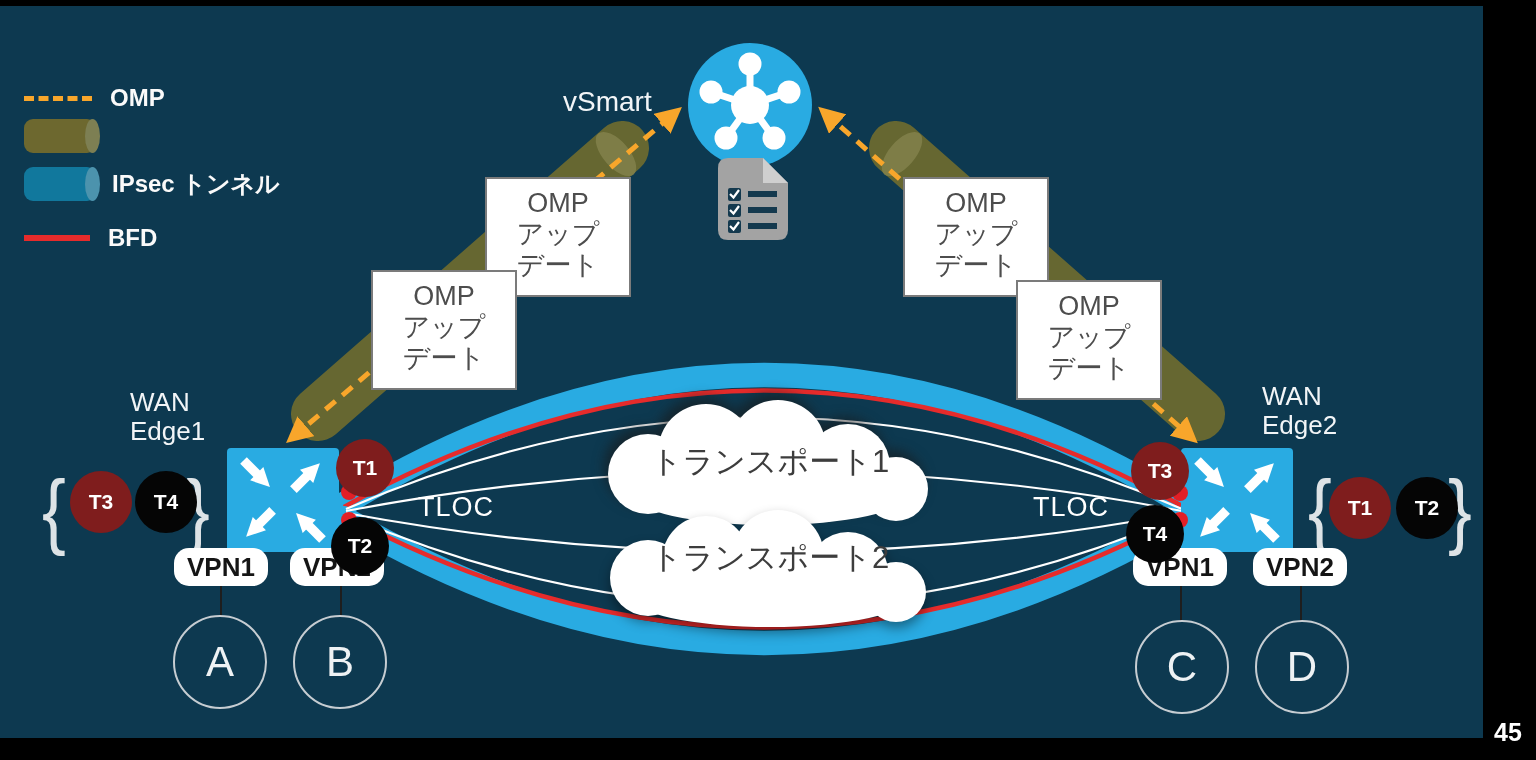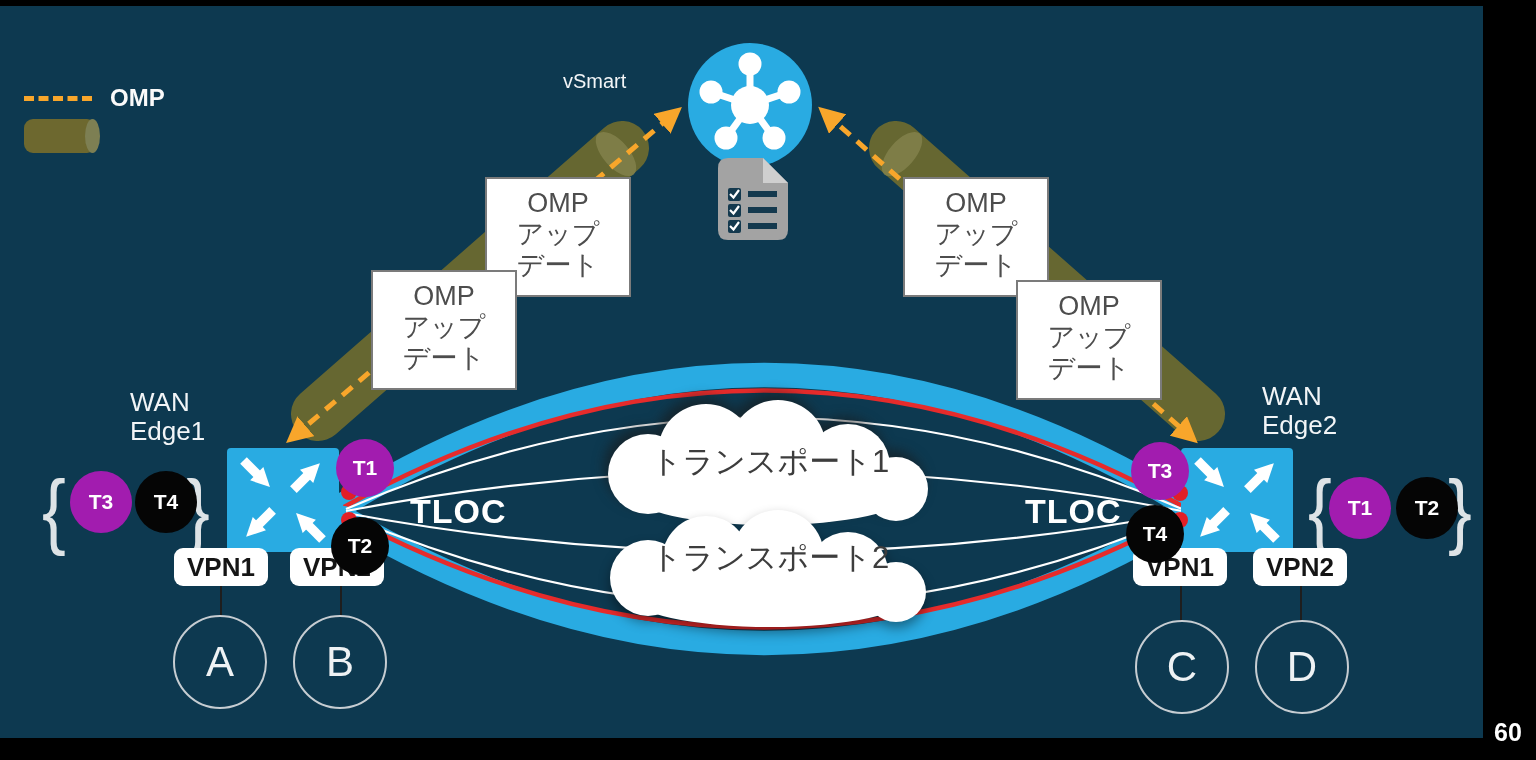--- a/index.html
+++ b/index.html
@@ -22,29 +22,29 @@
   
   .wlabel{position:absolute;color:#f2f5f7;z-index:6;white-space:nowrap}
   .omp-box{position:absolute;width:146px;height:120px;background:#fff;border:2px solid #7b7b7b;
            color:#4d4d4d;font-size:27px;line-height:31px;font-weight:500;text-align:center;
            padding-top:9px;z-index:6}
   .router{position:absolute;width:112px;height:104px;background:#29abe2;border-radius:4px;z-index:4}
   .dot{position:absolute;width:16px;height:16px;border-radius:50%;background:#e21f26;z-index:5}
   .badge{position:absolute;width:58px;height:58px;border-radius:50%;display:flex;align-items:center;
          justify-content:center;color:#fff;font-weight:bold;font-size:21px;z-index:7}
   .badge.big{width:62px;height:62px}
-  .badge.gray{background:#a21caf}
+  .badge.gray{background:#7f1d1d}
   .badge.black{background:#050505}
   .brace{position:absolute;color:#dde3e6;font-size:84px;font-weight:100;line-height:1;z-index:6;
          transform:scaleX(.85)}
-  .vpn{position:absolute;width:94px;height:38px;background:#fff;border-radius:9px;color:#151515;
+  .vpn{position:absolute;width:94px;height:38px;background:#fff;border-radius:15px;color:#151515;
        font-size:26px;font-weight:600;display:flex;align-items:center;justify-content:center;z-index:6}
   .host{position:absolute;width:94px;height:94px;border:2px solid #c6cdd2;border-radius:50%;
         color:#eef2f4;font-size:42px;display:flex;align-items:center;justify-content:center;z-index:5}
-  .tloc{position:absolute;width:92px;text-align:center;color:#fff;font-size:34px;font-weight:700;
+  .tloc{position:absolute;width:92px;text-align:center;color:#fff;font-size:27px;font-weight:400;
         letter-spacing:1px;z-index:3}
   .page-num{position:absolute;left:1494px;top:718px;color:#fff;font-size:25px;font-weight:700;z-index:9}
   .icon-abs{position:absolute;z-index:6}
 </style>
 </head>
 <body>
 
 <div class="slide">
 
   <svg class="wires" width="1483" height="732" viewBox="0 0 1483 732">
@@ -97,22 +97,30 @@
     </g>
   </svg>
 
   <div class="legend-row" style="top:72px">
     <div class="sw-omp"></div>
     <span class="legend-label">OMP</span>
   </div>
   <div class="legend-row" style="top:110px">
     <div class="tube dtls"></div>
   </div>
-
-  <div class="wlabel" style="left:563px;top:64px;font-size:20px">vSmart</div>
+  <div class="legend-row" style="top:158px">
+    <div class="tube ipsec"></div>
+    <span class="legend-label">IPsec トンネル</span>
+  </div>
+  <div class="legend-row" style="top:212px">
+    <div class="sw-bfd"></div>
+    <span class="legend-label">BFD</span>
+  </div>
+
+  <div class="wlabel" style="left:563px;top:80px;font-size:28px">vSmart</div>
   <svg class="icon-abs" style="left:688px;top:37px" width="124" height="124" viewBox="0 0 124 124">
     <circle cx="62" cy="62" r="62" fill="#29abe2"></circle>
     <g stroke="#fff" stroke-width="7">
       <line x1="62" y1="62" x2="62" y2="21"></line>
         <line x1="62" y1="62" x2="101" y2="49"></line>
       <line x1="62" y1="62" x2="86" y2="95"></line>
         <line x1="62" y1="62" x2="38" y2="95"></line>
       <line x1="62" y1="62" x2="23" y2="49"></line>
     </g>
     <circle cx="62" cy="62" r="19" fill="#fff"></circle>
@@ -221,13 +229,13 @@
   <div class="host" style="left:173px;top:609px">A</div>
   <div class="host" style="left:293px;top:609px">B</div>
   <div class="host" style="left:1135px;top:614px">C</div>
   <div class="host" style="left:1255px;top:614px">D</div>
 
   <div class="tloc" style="left:410px;top:486px">TLOC</div>
   <div class="tloc" style="left:1025px;top:486px">TLOC</div>
 
 </div>
 
-<div class="page-num">60</div>
+<div class="page-num">45</div>
 
 </body></html>

